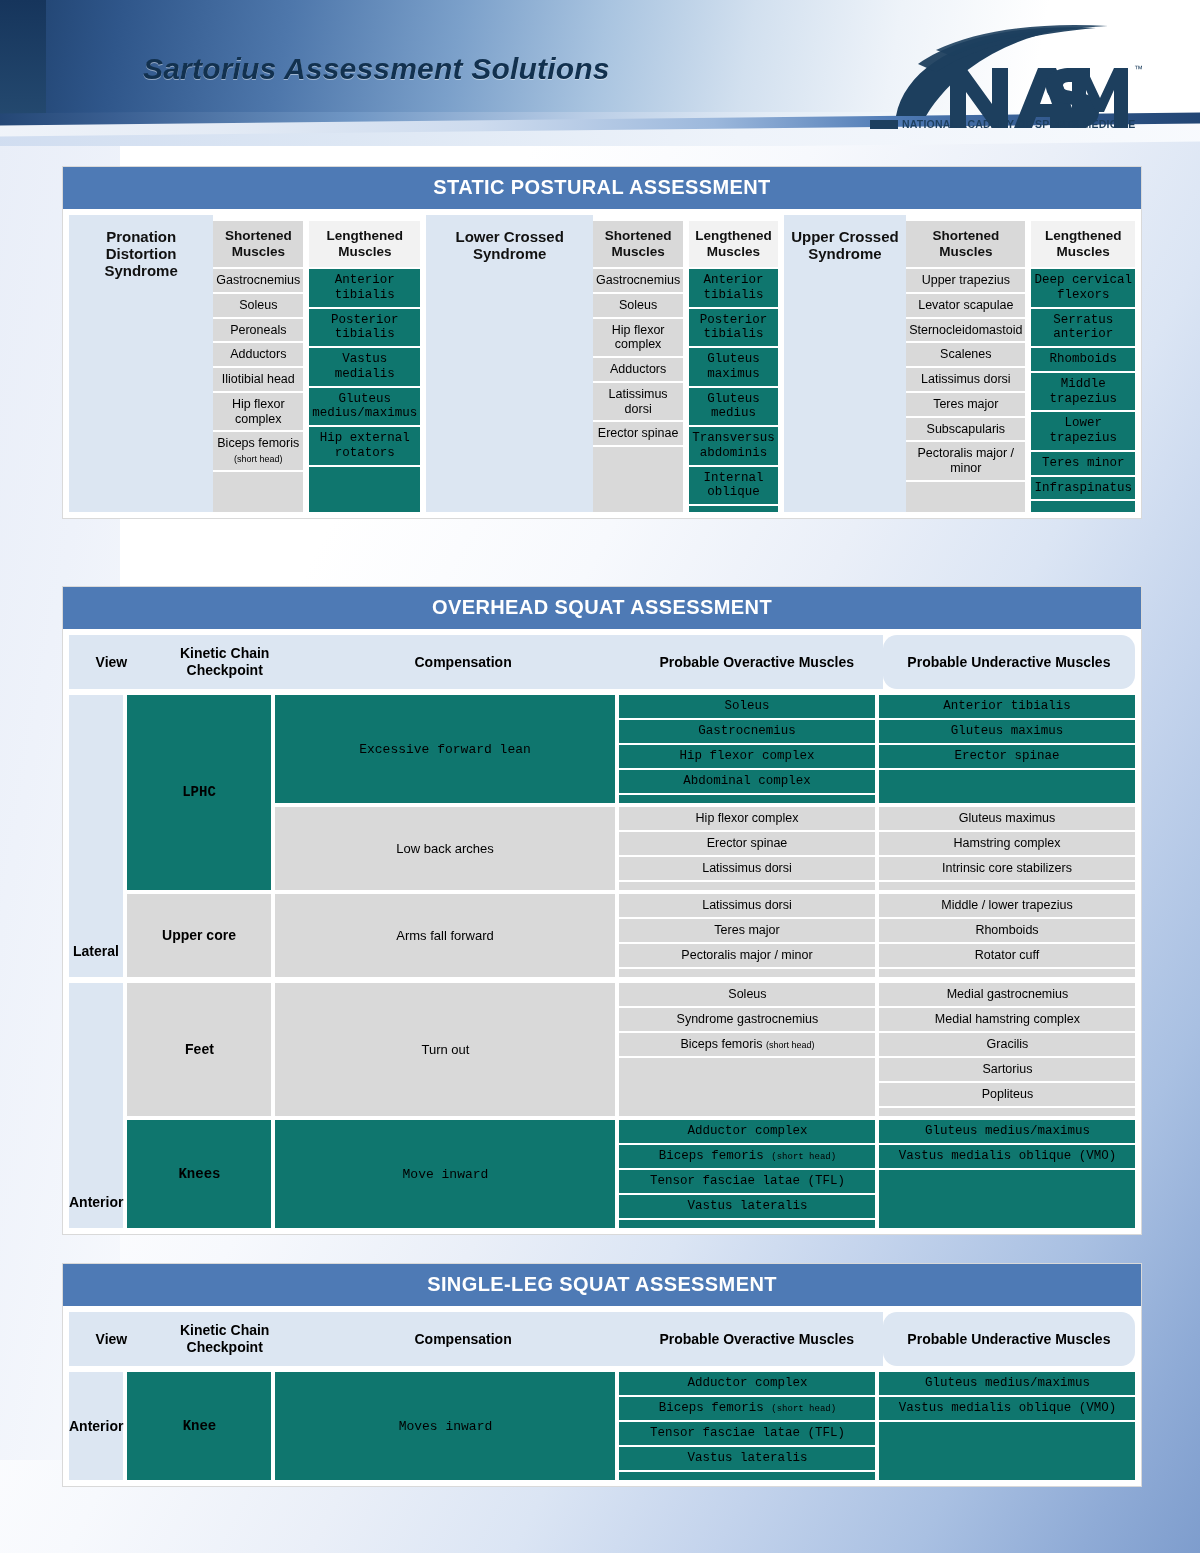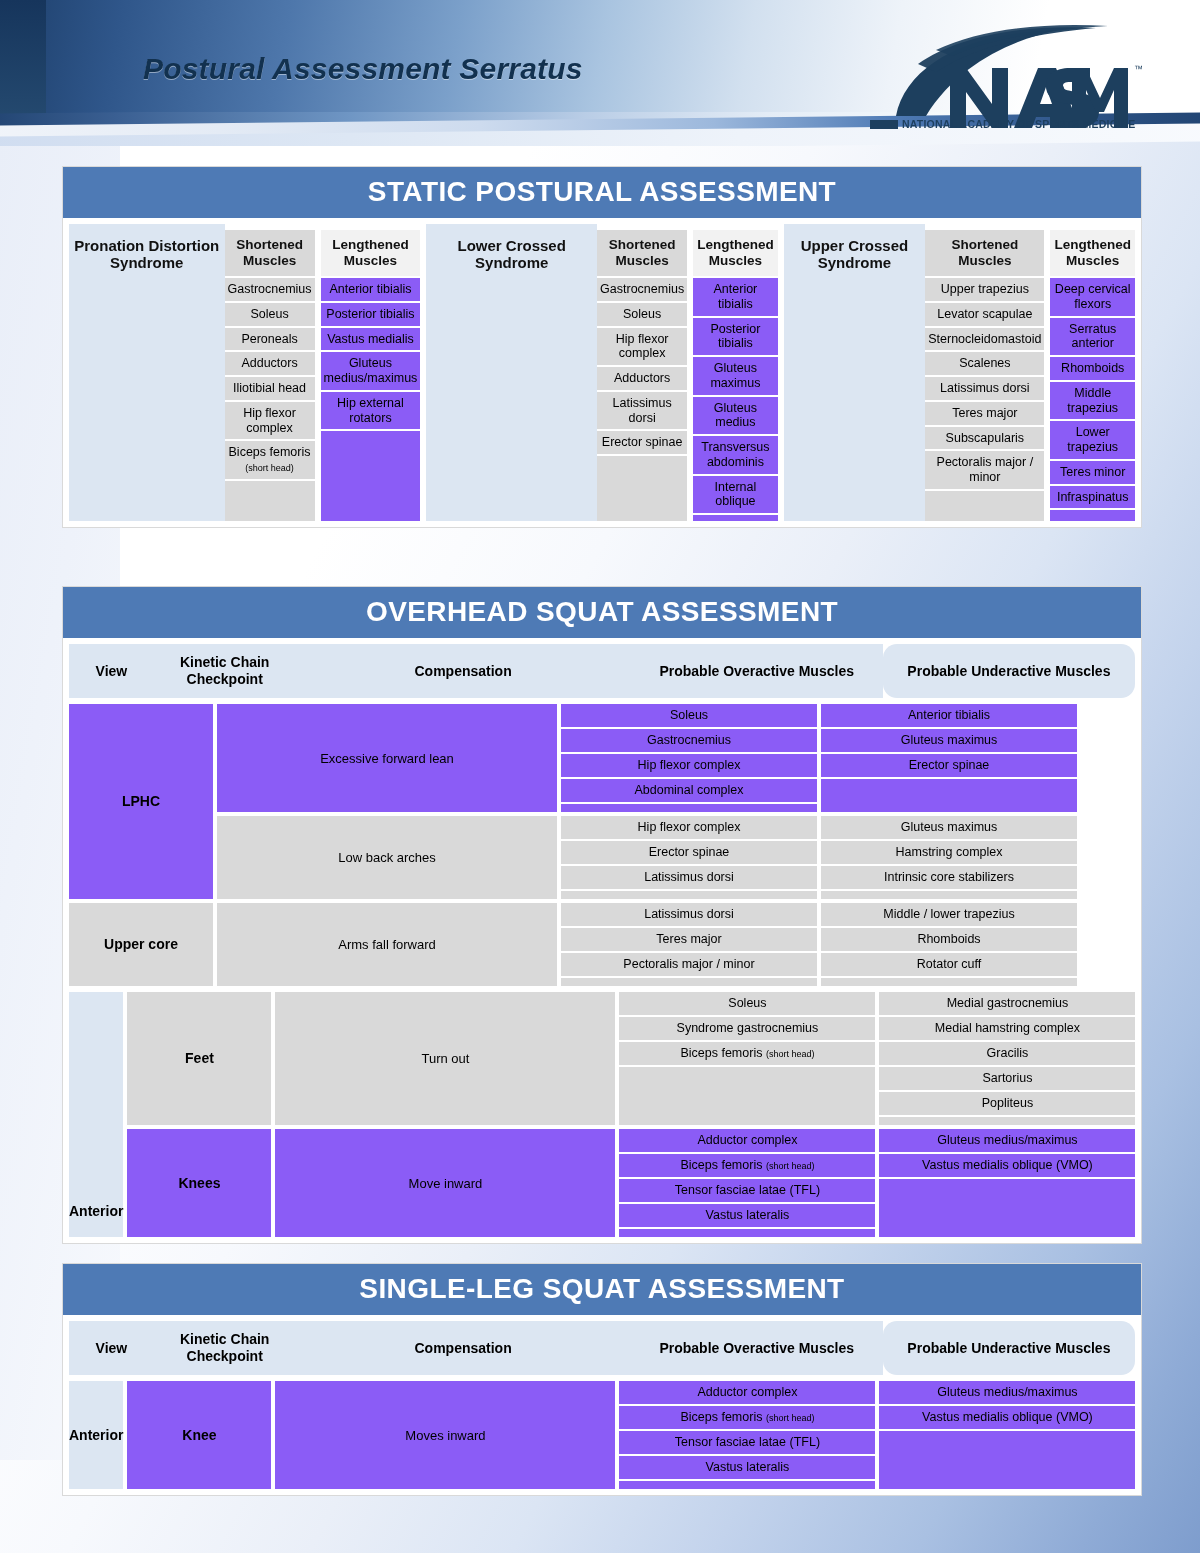--- a/index.html
+++ b/index.html
@@ -48,28 +48,28 @@
   .band-a{top:2px;background:linear-gradient(90deg,#1d3f6b 0%,#3a5f92 12%,#6f96c4 30%,#b9cde6 48%,#e3ecf6 62%,#f4f8fc 74%,#ffffff 88%);}
   .band-b{top:14px;background:linear-gradient(90deg,#f2f5fa 0%,#e4ebf5 20%,#cddbee 40%,#9cb8dc 58%,#4e7ab5 72%,#2e5487 86%,#1d3f6b 100%);}
   .band-c{top:25px;background:linear-gradient(90deg,#cfdcf0 0%,#dde7f4 30%,#eef3fa 60%,#f9fbfe 100%);height:18px;}
   
   .logo{position:absolute;left:862px;top:24px;width:280px;height:112px;z-index:5;}
   .logo svg{display:block;}
   
   .tbl{position:absolute;z-index:6;background:#ffffff;border:1px solid #d9d9d9;}
   .tbl-title{
     background:#4e7ab5;color:#ffffff;font-weight:bold;
-    font-size:28px;text-align:center;letter-spacing:.4px;
+    font-size:20px;text-align:center;letter-spacing:.4px;
     padding:9px 0 10px;
   }
   .cell{box-sizing:border-box;}
   .hdr-grey{background:#d9d9d9;font-weight:bold;color:#111;}
   .hdr-light{background:#f2f2f2;font-weight:bold;color:#111;}
   .c-grey{background:#d9d9d9;}
-  .c-light{background:#8b5cf6;}
+  .c-light{background:#0f766e;font-family:Liberation Mono, monospace;}
   .c-blue{background:#dce6f2;}
   .small-note{font-size:9px;}
   
   #static-table{left:62px;top:166px;width:1078px;}
   .sp-groups{display:flex;gap:6px;padding:6px;box-sizing:border-box;}
   .sp-group{flex:1;display:flex;flex-direction:row;justify-content:space-between;}
   .sp-group-title{
     background:#dce6f2;font-weight:bold;font-size:15px;
     text-align:center;padding:13px 0;color:#111;
   }
@@ -116,21 +116,21 @@
   .w-under{width:256px;border-radius:14px;}
 </style>
 </head>
 <body>
 
 <div class="page-bg"></div>
 <div class="bg-left-wash"></div>
 
 <div class="banner">
   <div class="banner-dark-edge"></div>
-  <div class="banner-title">Postural Assessment Serratus</div>
+  <div class="banner-title">Sartorius Assessment Solutions</div>
 </div>
 <div class="band-wrap">
   <div class="band band-a"></div>
   <div class="band band-b"></div>
   <div class="band band-c"></div>
 </div>
 
 <div class="logo">
   <svg width="280" height="112" viewBox="0 0 280 112" xmlns="http://www.w3.org/2000/svg">
     <g fill="#1d3f5e">
@@ -238,20 +238,21 @@
   <div class="tbl-title">OVERHEAD SQUAT ASSESSMENT</div>
   <div class="as-head" id="ohsa-head">
       <div class="cell w-view">View</div>
       <div class="cell w-kc">Kinetic Chain Checkpoint</div>
       <div class="cell w-comp">Compensation</div>
       <div class="cell w-over">Probable Overactive Muscles</div>
       <div class="cell w-under">Probable Underactive Muscles</div>
     </div>
   <div class="as-body" id="ohsa-body">
       <div class="view-block">
+        <div class="view-cell c-blue w-view">Lateral</div>
         <div class="view-rest">
           <div class="kc-block">
             <div class="kc-cell w-kc c-light">LPHC</div>
             <div class="kc-rest">
               <div class="comp-row">
                 <div class="comp-cell w-comp c-light">Excessive forward lean</div>
                 <div class="mus-col w-over">
                   <div class="mus-item c-light">Soleus</div>
                   <div class="mus-item c-light">Gastrocnemius</div>
                   <div class="mus-item c-light">Hip flexor complex</div>

